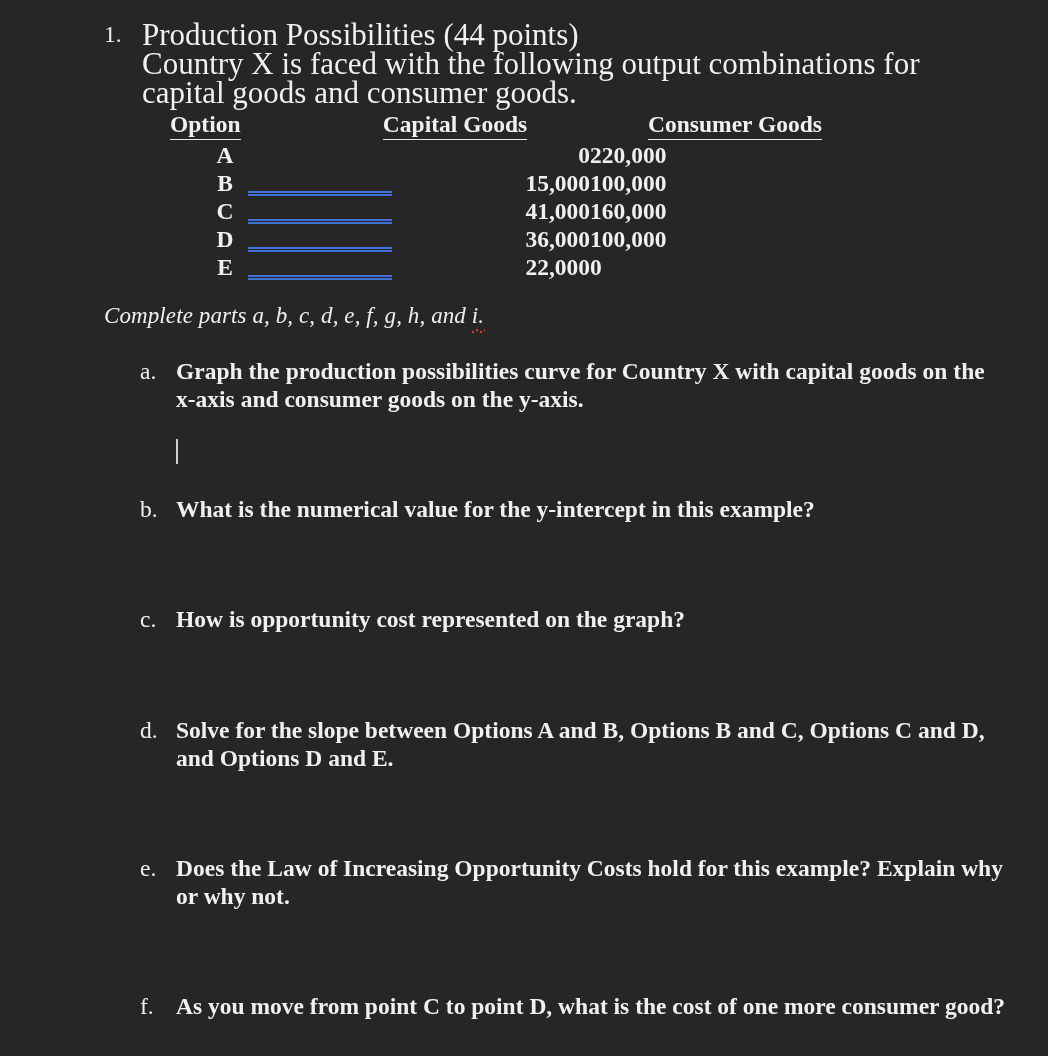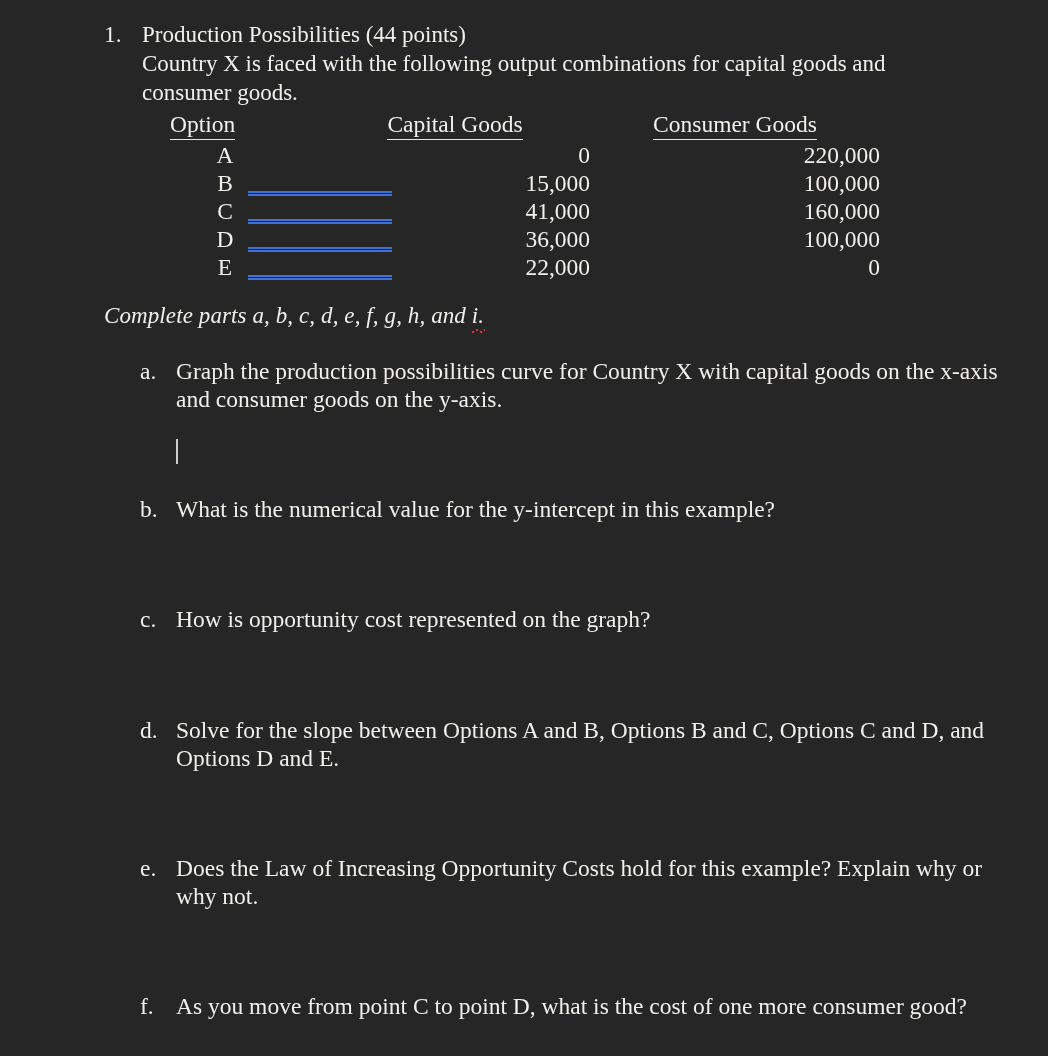--- a/index.html
+++ b/index.html
@@ -36,41 +36,41 @@
     position: absolute;
     left: 0;
     top: 0;
     width: 34px;
     font-size: 23.5px;
     line-height: 29px;
     text-align: left;
   }
   .q-body {
     margin-left: 38px;
-    font-size: 23px;
+    font-size: 31px;
     line-height: 29px;
   }
   .q-title { white-space: nowrap; }
   .q-intro {
     width: 790px;
   }
 
   
   .ppf-table {
     position: absolute;
     left: 170px;
     top: 110px;
     border-collapse: collapse;
     font-size: 23.5px;
     line-height: 28px;
   }
   .ppf-table th,
   .ppf-table td {
     padding: 0;
-    font-weight: normal;
+    font-weight: bold;
     vertical-align: bottom;
     white-space: nowrap;
   }
   .col-option  { width: 150px; text-align: left; }
   .col-capital { width: 270px; text-align: center; }
   .col-consumer{ width: 290px; }
 
   .ppf-table thead th {
     padding-bottom: 1px;
     height: 28px;
@@ -108,21 +108,21 @@
     position: absolute;
     left: 0;
     width: 100%;
     height: 1.5px;
     background: #4171d6;
   }
   .blue-rule::before { top: 0; }
   .blue-rule::after  { top: 3px; }
 
   .cap-cell  { text-align: right; padding-right: 36px; }
-  .con-cell  { text-align: right; padding-right: 0px; }
+  .con-cell  { padding-right: 0px; }
 
   
   .instruction {
     position: absolute;
     left: 104px;
     top: 302px;
     font-size: 23px;
     line-height: 28px;
     font-weight: normal;
     font-style: italic;
@@ -157,20 +157,21 @@
   .part-letter {
     position: absolute;
     left: 0;
     top: 0;
     width: 24px;
     text-align: left;
   }
   .part-text {
     margin-left: 36px;
     width: 830px;
+    font-weight: bold;
   }
 
   
   .caret {
     position: absolute;
     left: 176px;
     top: 439px;
     width: 1.6px;
     height: 25px;
     background: #cfcdc9;

